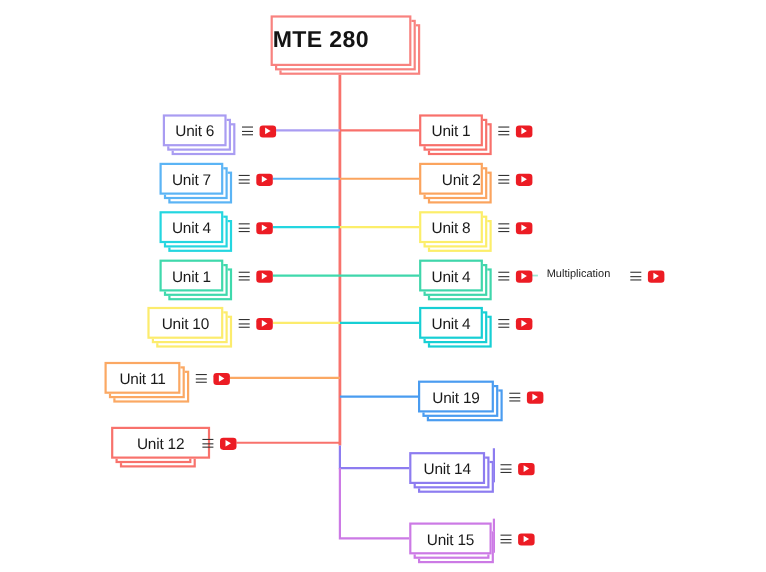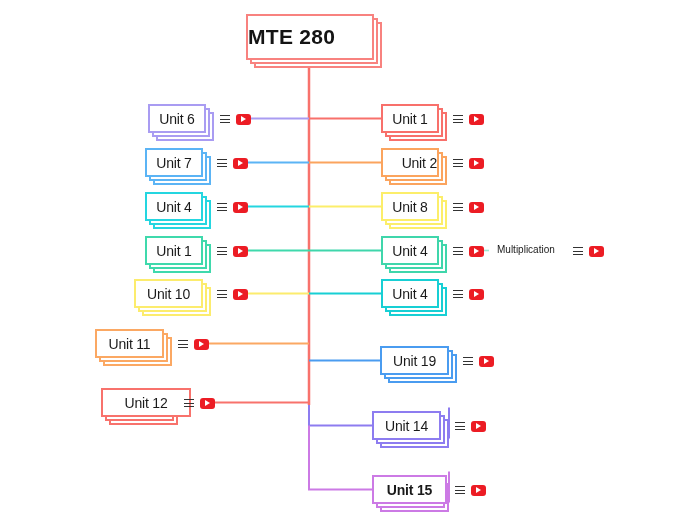--- a/index.html
+++ b/index.html
@@ -221,21 +221,21 @@
       <div class="icons" style="left: 455px; top: 420.5px;">
         <div class="hamburger">
           <i></i>
           <i></i>
           <i></i>
         </div>
         <div class="yt"></div>
       </div>
       <div class="shadow1" style="left: 376px; top: 479px; width: 69px; height: 29px; border-color: rgb(204, 122, 229);"></div>
       <div class="shadow2" style="left: 380px; top: 483px; width: 69px; height: 29px; border-color: rgb(204, 122, 229);"></div>
-      <div class="node" style="left: 372px; top: 475px; width: 75px; height: 29px; border-color: rgb(204, 122, 229); font-weight: bold;">
+      <div class="node" style="left: 372px; top: 475px; width: 75px; height: 29px; border-color: rgb(204, 122, 229);">
         <span class="label">Unit 15</span>
       </div>
       <div class="icons" style="left: 455px; top: 484.5px;">
         <div class="hamburger">
           <i></i>
           <i></i>
           <i></i>
         </div>
         <div class="yt"></div>
       </div>

